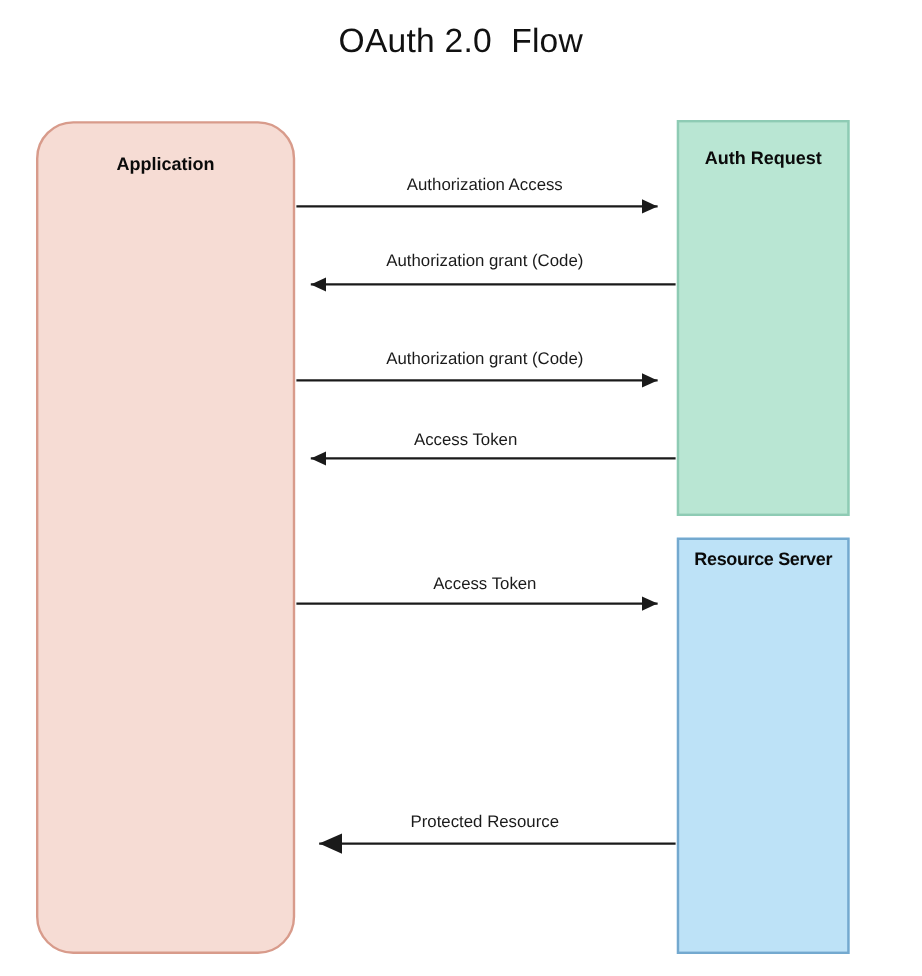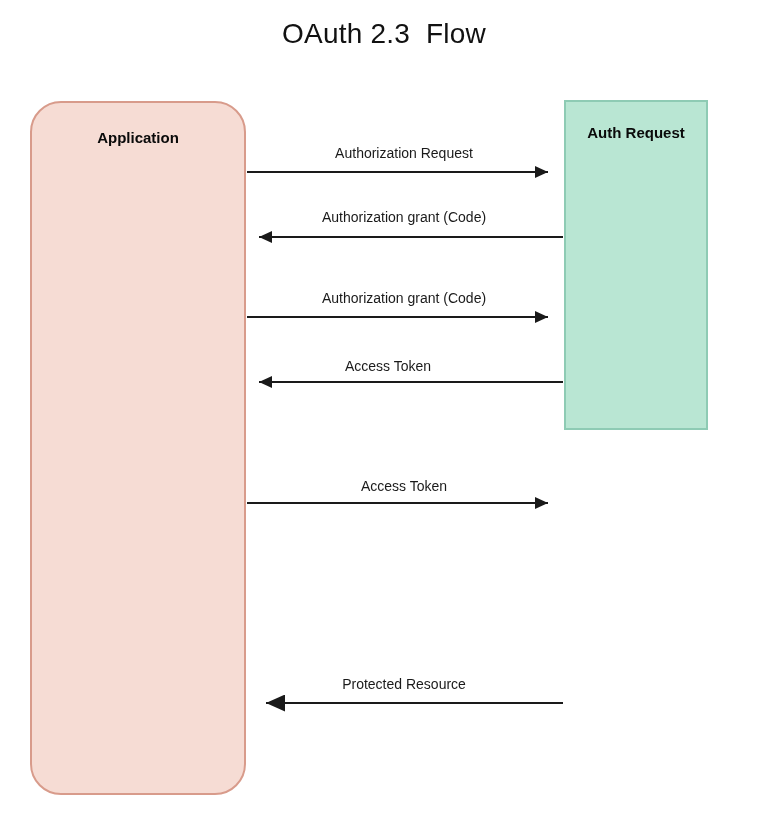--- a/index.html
+++ b/index.html
@@ -101,30 +101,33 @@
     top: 0;
     width: 768px;
     height: 813px;
   }
 </style>
 </head>
 <body>
 
 <div id="canvas">
 
-  <div id="diagram-title">OAuth 2.3  Flow</div>
+  <div id="diagram-title">OAuth 2.0  Flow</div>
 
   <div class="lane" id="lane-application">
     <div class="lane-label">Application</div>
   </div>
 
   <div class="lane" id="lane-auth-server">
     <div class="lane-label">Auth Request</div>
   </div>
 
+  <div class="lane" id="lane-resource-server">
+    <div class="lane-label">Resource Server</div>
+  </div>
 
   <svg class="flow-layer" viewBox="0 0 768 813">
     <defs>
       <marker id="ah-right" markerWidth="14" markerHeight="12" refX="13" refY="6" orient="auto" markerUnits="userSpaceOnUse">
         <path d="M0,0 L13,6 L0,12 z" fill="#1a1a1a"></path>
       </marker>
       <marker id="ah-left" markerWidth="14" markerHeight="12" refX="13" refY="6" orient="auto" markerUnits="userSpaceOnUse">
         <path d="M0,0 L13,6 L0,12 z" fill="#1a1a1a"></path>
       </marker>
       <marker id="ah-left-big" markerWidth="20" markerHeight="17" refX="19" refY="8.5" orient="auto" markerUnits="userSpaceOnUse">
@@ -139,21 +142,21 @@
     <line x1="247" y1="317" x2="548" y2="317" stroke="#1a1a1a" stroke-width="2" marker-end="url(#ah-right)"></line>
 
     <line x1="563" y1="382" x2="259" y2="382" stroke="#1a1a1a" stroke-width="2" marker-end="url(#ah-left)"></line>
 
     <line x1="247" y1="503" x2="548" y2="503" stroke="#1a1a1a" stroke-width="2" marker-end="url(#ah-right)"></line>
 
     <line x1="563" y1="703" x2="266" y2="703" stroke="#1a1a1a" stroke-width="2" marker-end="url(#ah-left-big)"></line>
   </svg>
 
   <div class="msg">
-    <div class="msg-label" style="left:404px; top:145px;">Authorization Request</div>
+    <div class="msg-label" style="left:404px; top:145px;">Authorization Access</div>
     <div class="msg-label" style="left:404px; top:209px;">Authorization grant (Code)</div>
     <div class="msg-label" style="left:404px; top:290px;">Authorization grant (Code)</div>
     <div class="msg-label" style="left:388px; top:358px;">Access Token</div>
     <div class="msg-label" style="left:404px; top:478px;">Access Token</div>
     <div class="msg-label" style="left:404px; top:676px;">Protected Resource</div>
   </div>
 
 </div>
 
 </body></html>

